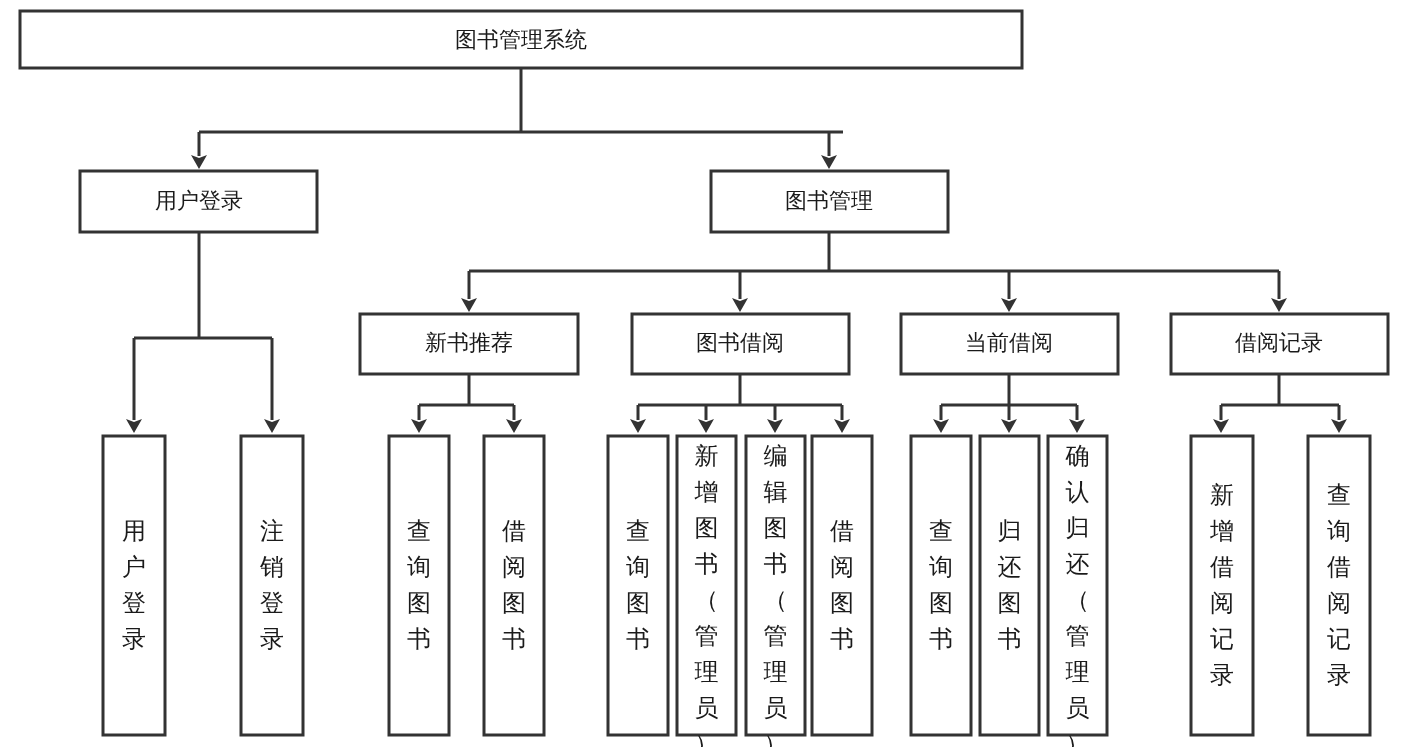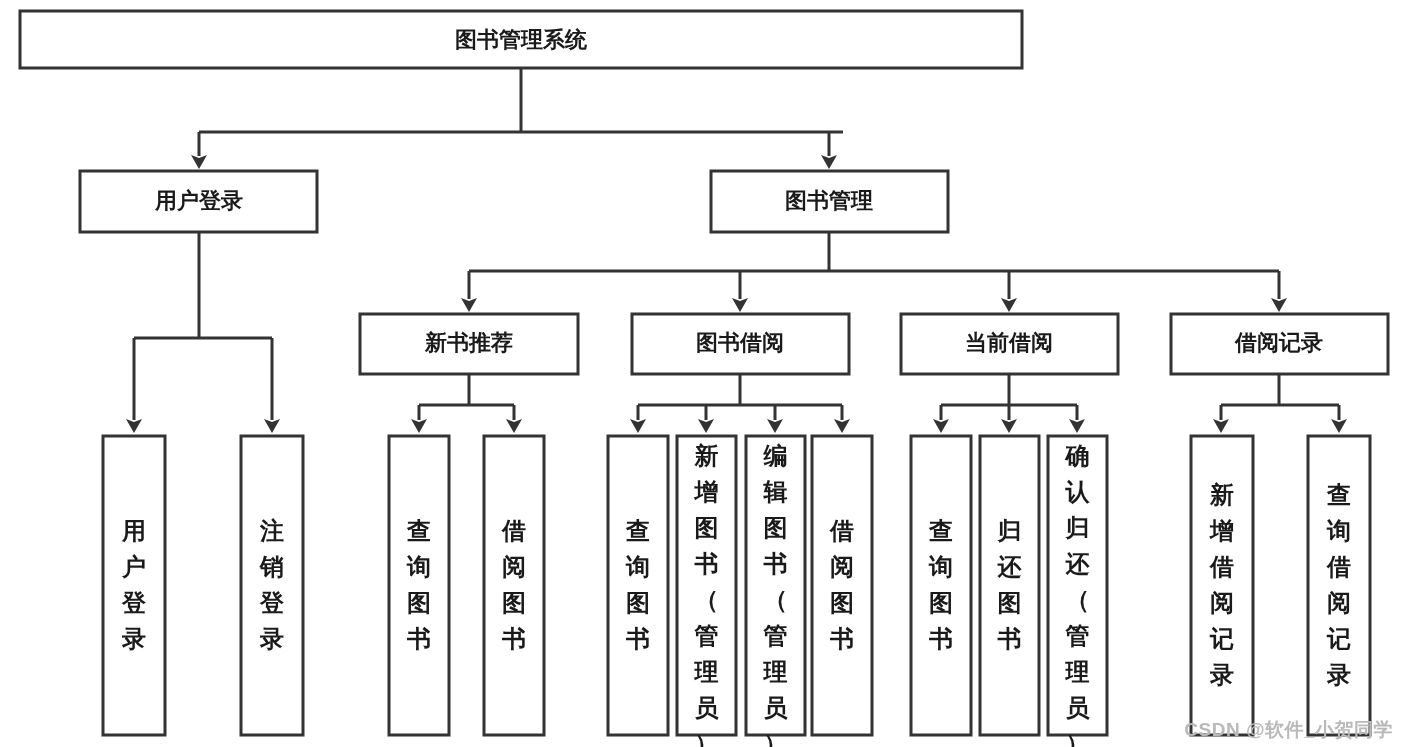--- a/index.html
+++ b/index.html
@@ -13,21 +13,20 @@
     font-family: "Liberation Sans", "DejaVu Sans", sans-serif;
     overflow: hidden;
     position: relative;
   }
   #diagram-root {
     position: absolute;
     left: 0;
     top: 0;
     width: 1405px;
     height: 747px;
-    font-weight: bold;
   }
   svg#flow {
     display: block;
     width: 1405px;
     height: 747px;
   }
   .node-rect {
     fill: #ffffff;
     stroke: #333333;
     stroke-width: 3;
@@ -221,14 +220,13 @@
         <text class="node-label-v" x="775.5" y="464"><tspan x="775.5">编</tspan><tspan x="775.5" dy="36">辑</tspan><tspan x="775.5" dy="36">图</tspan><tspan x="775.5" dy="36">书</tspan><tspan x="775.5" dy="36" transform="rotate(90 775.5 0)">（</tspan><tspan x="775.5" dy="36">管</tspan><tspan x="775.5" dy="36">理</tspan><tspan x="775.5" dy="36">员</tspan><tspan x="775.5" dy="36" transform="rotate(90 775.5 0)">）</tspan></text>
         <text class="node-label-v" x="842" y="539.42"><tspan x="842">借</tspan><tspan x="842" dy="36">阅</tspan><tspan x="842" dy="36">图</tspan><tspan x="842" dy="36">书</tspan></text>
         <text class="node-label-v" x="941" y="539.42"><tspan x="941">查</tspan><tspan x="941" dy="36">询</tspan><tspan x="941" dy="36">图</tspan><tspan x="941" dy="36">书</tspan></text>
         <text class="node-label-v" x="1009.5" y="539.42"><tspan x="1009.5">归</tspan><tspan x="1009.5" dy="36">还</tspan><tspan x="1009.5" dy="36">图</tspan><tspan x="1009.5" dy="36">书</tspan></text>
         <text class="node-label-v" x="1077.5" y="464"><tspan x="1077.5">确</tspan><tspan x="1077.5" dy="36">认</tspan><tspan x="1077.5" dy="36">归</tspan><tspan x="1077.5" dy="36">还</tspan><tspan x="1077.5" dy="36" transform="rotate(90 1077.5 0)">（</tspan><tspan x="1077.5" dy="36">管</tspan><tspan x="1077.5" dy="36">理</tspan><tspan x="1077.5" dy="36">员</tspan><tspan x="1077.5" dy="36" transform="rotate(90 1077.5 0)">）</tspan></text>
         <text class="node-label-v" x="1222" y="503.42"><tspan x="1222">新</tspan><tspan x="1222" dy="36">增</tspan><tspan x="1222" dy="36">借</tspan><tspan x="1222" dy="36">阅</tspan><tspan x="1222" dy="36">记</tspan><tspan x="1222" dy="36">录</tspan></text>
         <text class="node-label-v" x="1339" y="503.42"><tspan x="1339">查</tspan><tspan x="1339" dy="36">询</tspan><tspan x="1339" dy="36">借</tspan><tspan x="1339" dy="36">阅</tspan><tspan x="1339" dy="36">记</tspan><tspan x="1339" dy="36">录</tspan></text>
       </g>
   </svg>
 
-  <div class="watermark">CSDN @软件_小贺同学</div>
 </div>
 
 </body></html>

